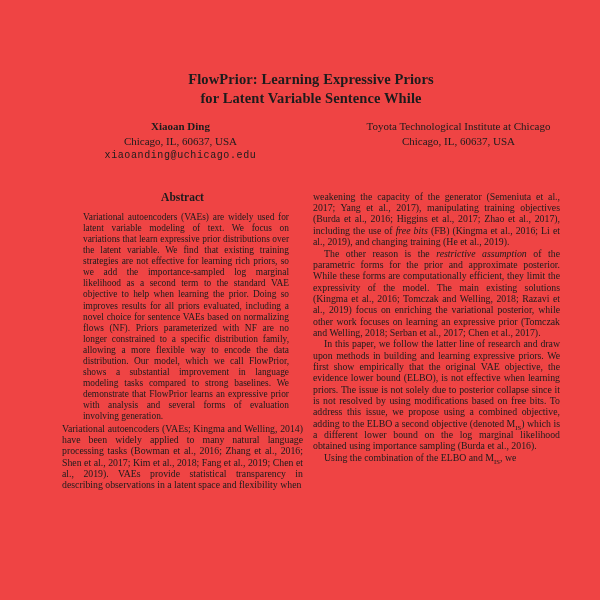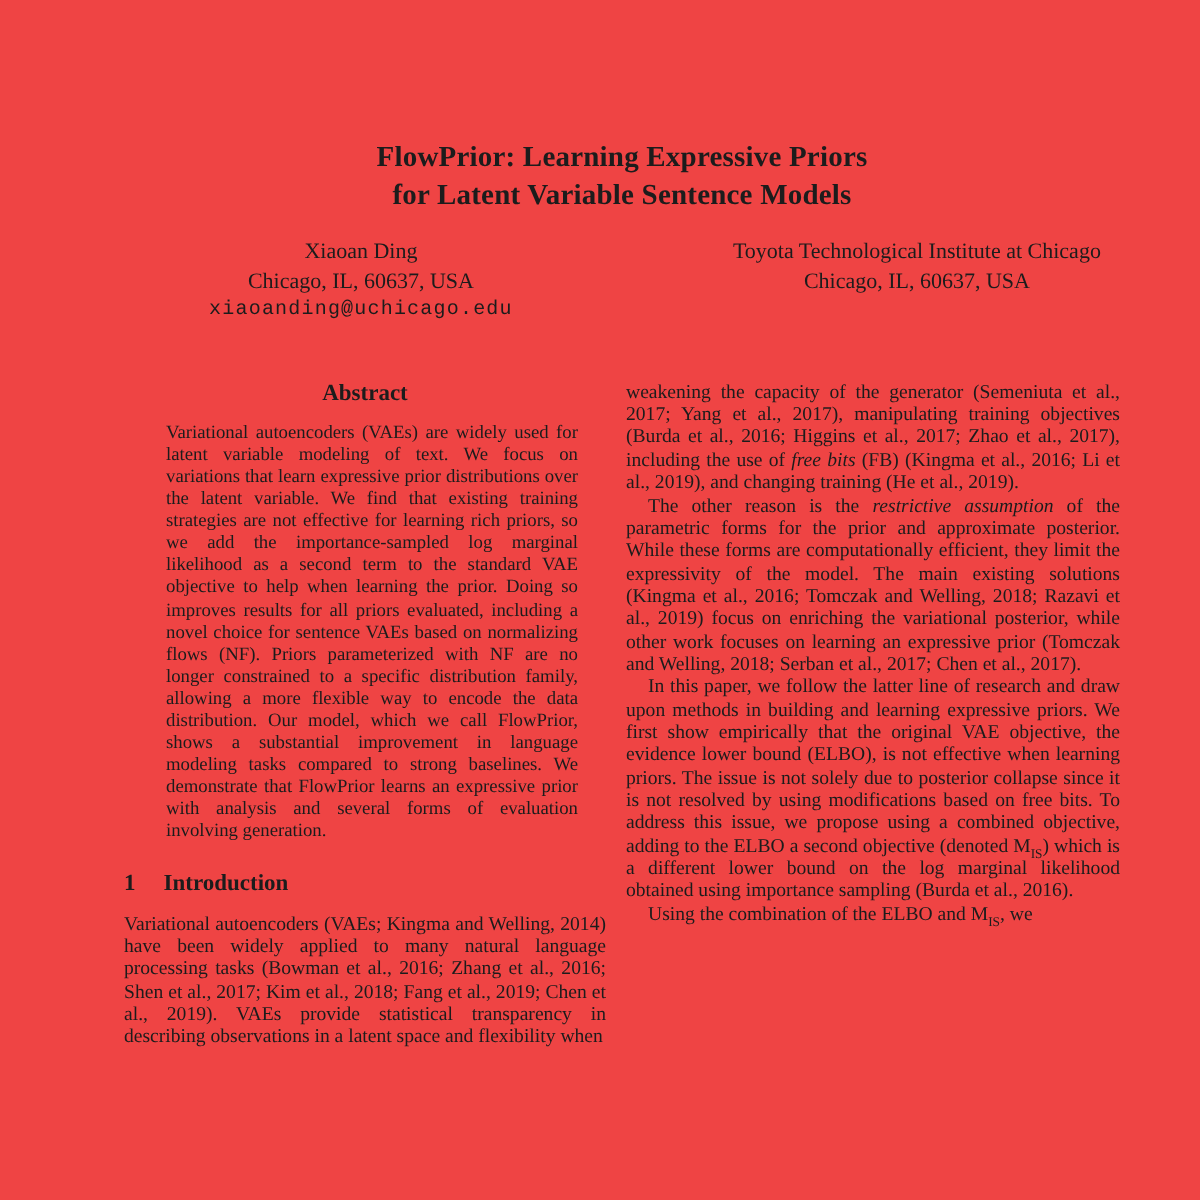--- a/index.html
+++ b/index.html
@@ -31,21 +31,21 @@
     margin: 0 0 27px 0;
   }
   .author {
     text-align: center;
     font-size: 11px;
     line-height: 14.6px;
     white-space: nowrap;
   }
   .author.first { width: 245px; }
   .author.second { width: 210px; margin-left: 58px; }
-  .a-name { font-weight: normal; }
+  .a-name { font-weight: bold; }
   .a-email {
     font-family: "Liberation Mono", "DejaVu Sans Mono", monospace;
     font-size: 10px;
     letter-spacing: 0.6px;
     margin-top: 1px;
   }
   .columns {
     display: flex;
   }
   .col { box-sizing: border-box; }
@@ -82,44 +82,41 @@
     font-size: 68%;
     line-height: 0;
   }
   .em { font-style: italic; }
 </style>
 </head>
 <body>
 
 <div class="page">
 
-  <h1 class="title"><span>FlowPrior: Learning Expressive Priors</span><br><span>for Latent Variable Sentence Models</span></h1>
+  <h1 class="title"><span>FlowPrior: Learning Expressive Priors</span><br><span>for Latent Variable Sentence While</span></h1>
 
   <div class="authors">
     <div class="author first">
       <div class="a-name">Xiaoan Ding</div>
       <div class="a-addr">Chicago, IL, 60637, USA</div>
       <div class="a-email">xiaoanding@uchicago.edu</div>
     </div>
     <div class="author second">
       <div class="a-affil">Toyota Technological Institute at Chicago</div>
       <div class="a-addr">Chicago, IL, 60637, USA</div>
     </div>
   </div>
 
   <div class="columns">
 
     <div class="col left">
       <div class="abstract">
         <div class="abstract-head">Abstract</div>
         <p class="abstract-body">Variational autoencoders (VAEs) are widely used for latent variable modeling of text. We focus on variations that learn expressive prior distributions over the latent variable. We find that existing training strategies are not effective for learning rich priors, so we add the importance-sampled log marginal likelihood as a second term to the standard VAE objective to help when learning the prior. Doing so improves results for all priors evaluated, including a novel choice for sentence VAEs based on normalizing flows (NF). Priors parameterized with NF are no longer constrained to a specific distribution family, allowing a more flexible way to encode the data distribution. Our model, which we call FlowPrior, shows a substantial improvement in language modeling tasks compared to strong baselines. We demonstrate that FlowPrior learns an expressive prior with analysis and several forms of evaluation involving generation.</p>
       </div>
-      <div class="sec-head">
-        <span class="sec-num">1</span><span>Introduction</span>
-      </div>
       <p class="body-p">Variational autoencoders (VAEs; Kingma and Welling, 2014) have been widely applied to many natural language processing tasks (Bowman et al., 2016; Zhang et al., 2016; Shen et al., 2017; Kim et al., 2018; Fang et al., 2019; Chen et al., 2019). VAEs provide statistical transparency in describing observations in a latent space and flexibility when</p>
     </div>
 
     <div class="col right">
       <p class="body-p"><span>weakening the capacity of the generator (Semeniuta et al., 2017; Yang et al., 2017), manipulating training objectives (Burda et al., 2016; Higgins et al., 2017; Zhao et al., 2017), including the use of </span><span class="em">free bits</span><span> (FB) (Kingma et al., 2016; Li et al., 2019), and changing training (He et al., 2019).</span></p>
       <p class="body-p indent"><span>The other reason is the </span><span class="em">restrictive assumption</span><span> of the parametric forms for the prior and approximate posterior. While these forms are computationally efficient, they limit the expressivity of the model. The main existing solutions (Kingma et al., 2016; Tomczak and Welling, 2018; Razavi et al., 2019) focus on enriching the variational posterior, while other work focuses on learning an expressive prior (Tomczak and Welling, 2018; Serban et al., 2017; Chen et al., 2017).</span></p>
       <p class="body-p indent"><span>In this paper, we follow the latter line of research and draw upon methods in building and learning expressive priors. We first show empirically that the original VAE objective, the evidence lower bound (ELBO), is not effective when learning priors. The issue is not solely due to posterior collapse since it is not resolved by using modifications based on free bits. To address this issue, we propose using a combined objective, adding to the ELBO a second objective (denoted M</span><span class="sub">IS</span><span>) which is a different lower bound on the log marginal likelihood obtained using importance sampling (Burda et al., 2016).</span></p>
       <p class="body-p indent"><span>Using the combination of the ELBO and M</span><span class="sub">IS</span><span>, we</span></p>
     </div>
 

